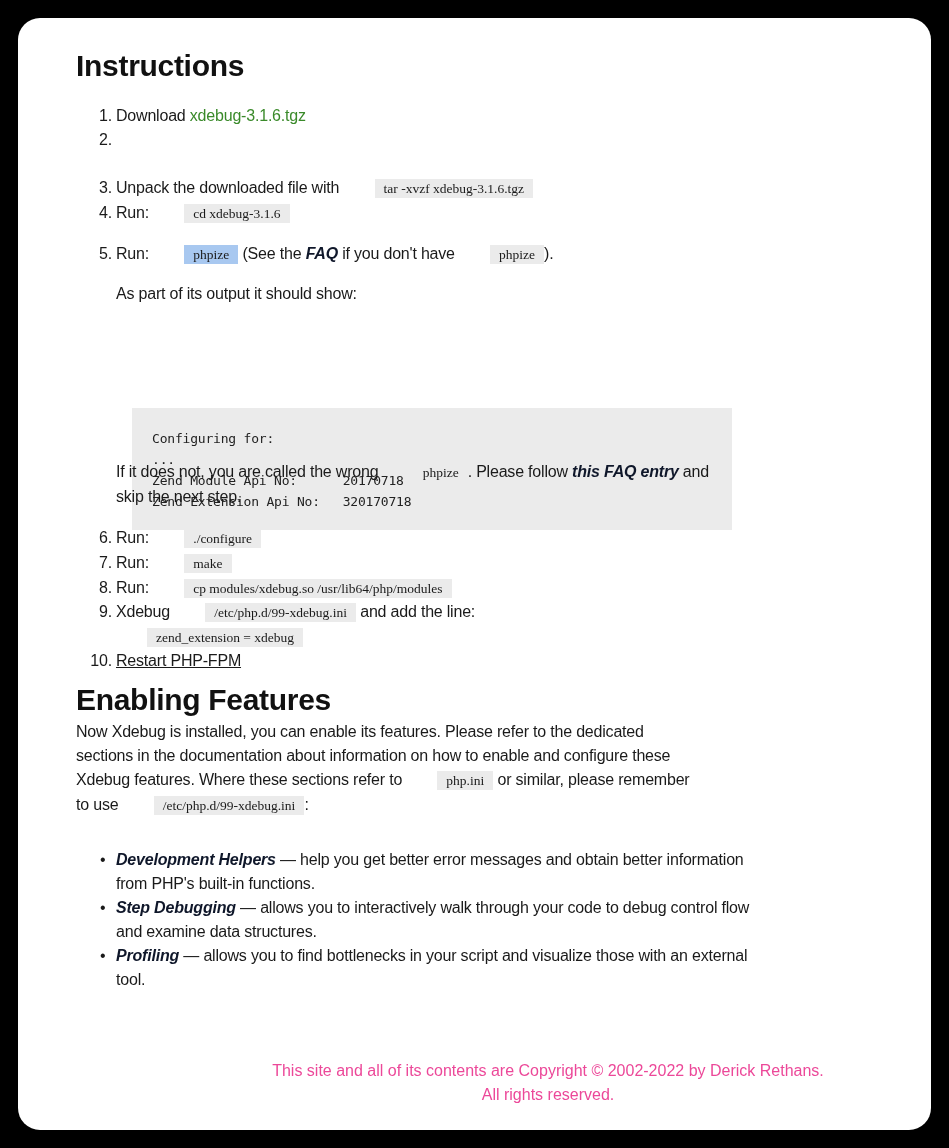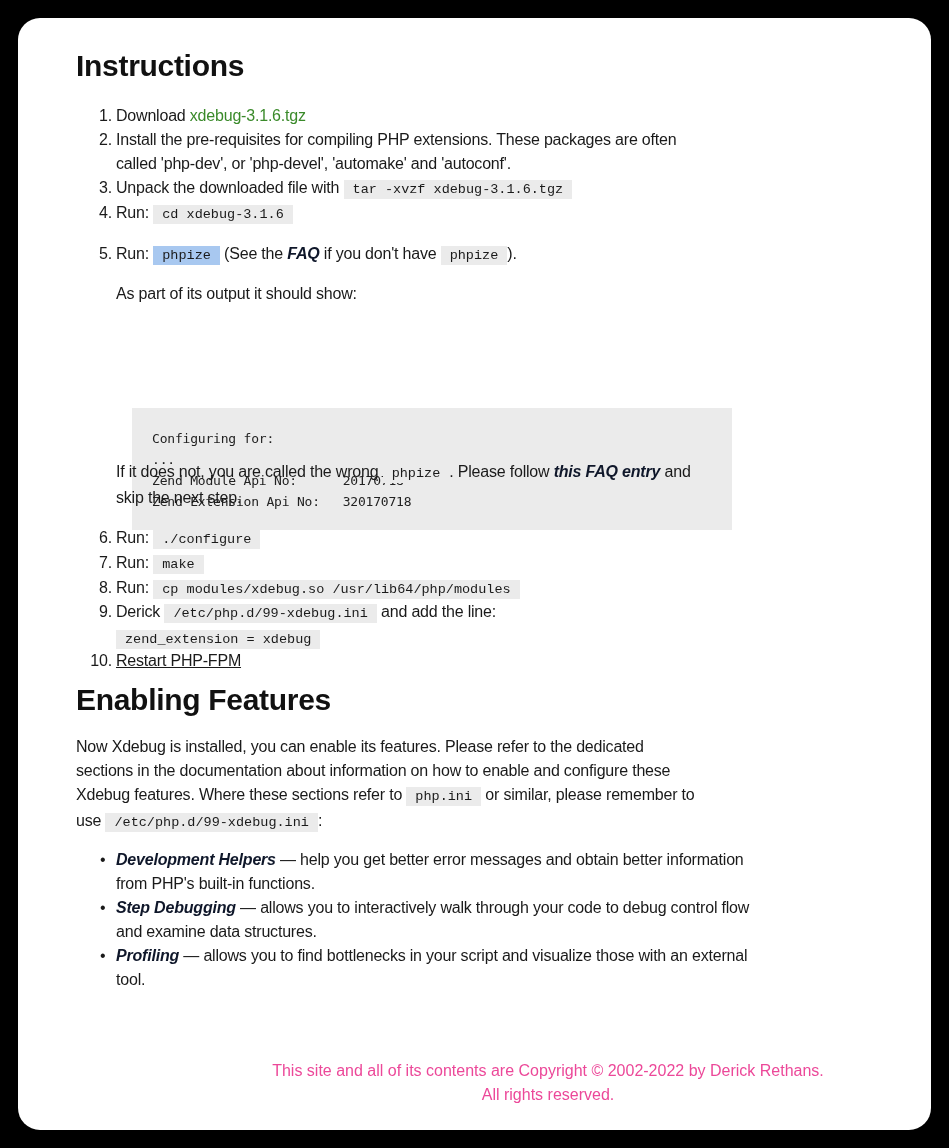--- a/index.html
+++ b/index.html
@@ -17,22 +17,22 @@
     font-size: 30px; font-weight: bold; margin: 0; letter-spacing: -0.3px;
     color: #111;
     text-align: right;
   }
   h2.first { position: absolute; top: 17px; left: 0; }
   .txt { font-size: 16px; line-height: 24px; letter-spacing: -0.2px; }
   ol.steps { position: absolute; top: 56px; left: 0; margin: 0; padding: 0 0 0 40px; width: 640px; list-style: none; }
   ol.steps li { position: relative; }
   ol.steps li .num { position: absolute; right: 100%; padding-right: 4px; white-space: nowrap; }
   code {
-    font-family: Liberation Mono, monospace; font-size: 13.5px;
-    background: #ebebeb; padding: 2px 9px; letter-spacing: 0;
+    font-family: Liberation Serif, serif; font-size: 13.5px;
+    background: #ebebeb; padding: 2px 9px; letter-spacing: 0; margin-left: 31px;
   }
   code.sel { background: #a8c8f0; }
   a.plain { color: #3a8a2a; text-decoration: none; }
   a.bold { color: #0f172a; text-decoration: none; font-weight: bold; font-style: italic; }
   pre.block {
     background: #ebebeb; margin: 0; padding: 20px 20px 18px 20px;
     font-family: "DejaVu Sans Mono", monospace; font-size: 13px; line-height: 21px;
     color: #222; width: 560px;
   }
   .footer {
@@ -49,21 +49,21 @@
 <div class="window">
   <div class="content">
 
     <h2 class="first">Instructions</h2>
 
     <ol class="steps txt">
       <li style="position:absolute; top:16px; left:40px; width:640px;">
         <span class="num">1.</span><span>Download </span><a class="plain" href="#">xdebug-3.1.6.tgz</a>
       </li>
       <li style="position:absolute; top:40px; left:40px; width:600px;">
-        <span class="num">2.</span><span>Install the pre-requisites for compiling PHP extensions. These packages are often called 'php-dev', or 'php-devel', 'automake' and 'autoconf'.</span>
+        <span class="num">2.</span>
       </li>
       <li style="position:absolute; top:88px; left:40px; width:640px;">
         <span class="num">3.</span><span>Unpack the downloaded file with </span><code>tar -xvzf xdebug-3.1.6.tgz</code>
       </li>
       <li style="position:absolute; top:113px; left:40px; width:640px;">
         <span class="num">4.</span><span>Run: </span><code>cd xdebug-3.1.6</code>
       </li>
       <li style="position:absolute; top:154px; left:40px; width:640px;">
         <span class="num">5.</span><span>Run: </span><code class="sel">phpize</code><span> (See the </span><a class="bold" href="#">FAQ</a><span> if you don't have </span><code>phpize</code><span>).</span>
       </li>
@@ -82,30 +82,30 @@
       <li style="position:absolute; top:438px; left:40px; width:640px;">
         <span class="num">6.</span><span>Run: </span><code>./configure</code>
       </li>
       <li style="position:absolute; top:463px; left:40px; width:640px;">
         <span class="num">7.</span><span>Run: </span><code>make</code>
       </li>
       <li style="position:absolute; top:488px; left:40px; width:640px;">
         <span class="num">8.</span><span>Run: </span><code>cp modules/xdebug.so /usr/lib64/php/modules</code>
       </li>
       <li style="position:absolute; top:512px; left:40px; width:640px;">
-        <span class="num">9.</span><span>Derick </span><code>/etc/php.d/99-xdebug.ini</code><span> and add the line:</span><br><code>zend_extension = xdebug</code>
+        <span class="num">9.</span><span>Xdebug </span><code>/etc/php.d/99-xdebug.ini</code><span> and add the line:</span><br><code>zend_extension = xdebug</code>
       </li>
       <li style="position:absolute; top:561px; left:40px; width:640px;text-decoration:underline;">
         <span class="num">10.</span><span>Restart PHP-FPM</span>
       </li>
     </ol>
 
     <h2 style="position:absolute; top:651px; left:0;">Enabling Features</h2>
 
-    <p class="txt" style="position:absolute; top:703px; left:0; width:620px; margin:0;">
+    <p class="txt" style="position:absolute; top:688px; left:0; width:620px; margin:0;">
       <span>Now Xdebug is installed, you can enable its features. Please refer to the dedicated sections in the documentation about information on how to enable and configure these Xdebug features. Where these sections refer to </span><code>php.ini</code><span> or similar, please remember to use </span><code>/etc/php.d/99-xdebug.ini</code><span>:</span>
     </p>
 
     <ul class="feats txt" style="position:absolute; top:816px; left:0; width:660px;">
       <li style="margin-bottom:0;">
         <span class="bullet">•</span><a class="bold" href="#">Development Helpers</a><span> — help you get better error messages and obtain better information from PHP's built-in functions.</span>
       </li>
       <li>
         <span class="bullet">•</span><a class="bold" href="#">Step Debugging</a><span> — allows you to interactively walk through your code to debug control flow and examine data structures.</span>
       </li>

